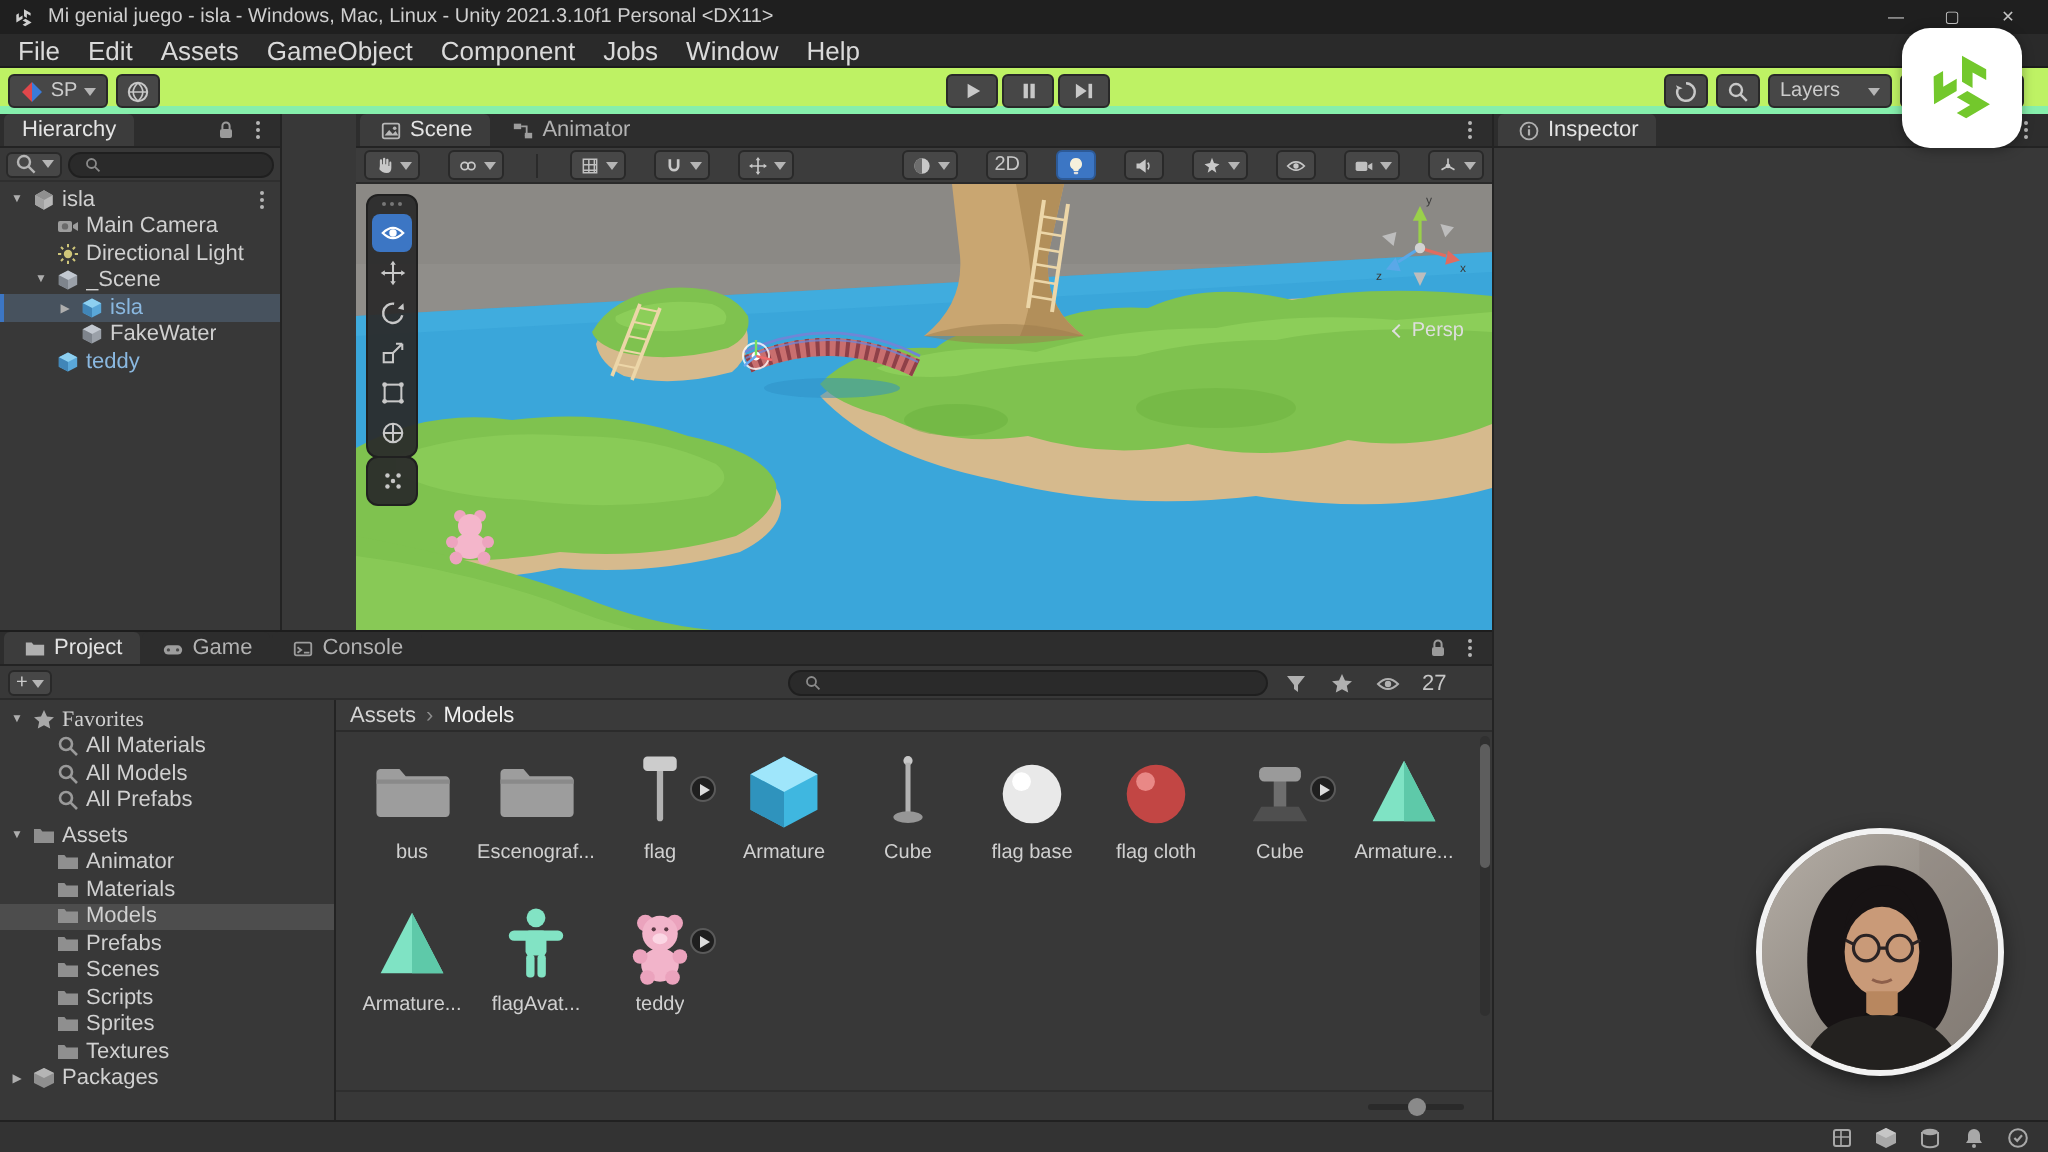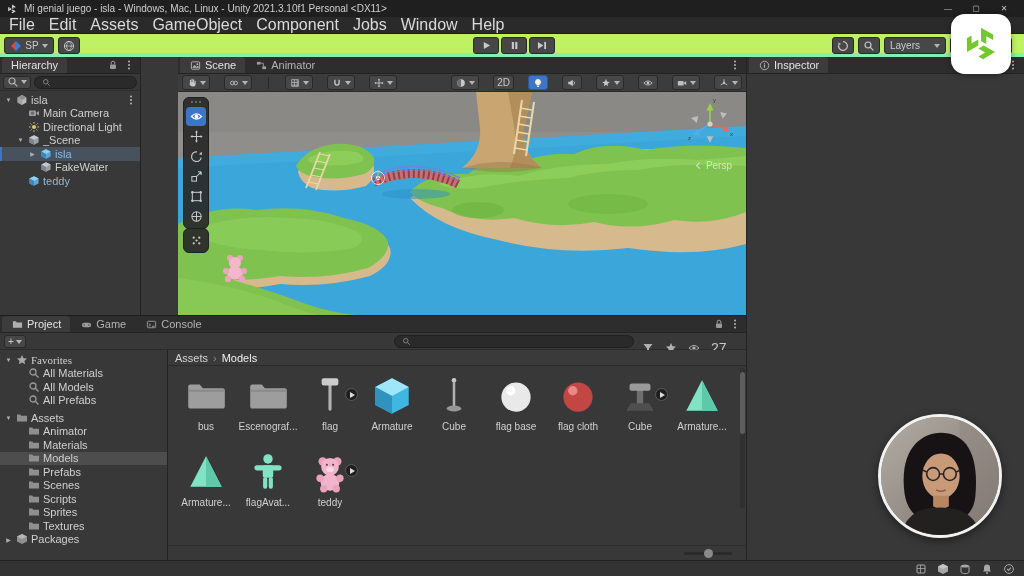--- a/index.html
+++ b/index.html
@@ -9,21 +9,21 @@
 .ic{display:inline-flex;width:12px;height:12px;flex:none;align-items:center;justify-content:center}
 .ic svg{width:12px;height:12px;display:block}
 .caret{width:0;height:0;border-left:3px solid transparent;border-right:3px solid transparent;border-top:4px solid #b5b5b5;flex:none}
 .spacer{flex:1}
 
 .titlebar{left:0;top:0;width:1024px;height:17px;background:#1f1f1f;display:flex;align-items:center;gap:6px;padding:0 6px;font-size:10px;color:#cfcfcf;white-space:nowrap}
 .winbtns{margin-left:auto;display:flex}
 .win-btn{width:28px;height:17px;line-height:17px;text-align:center;font-size:8px;color:#c4c4c4}
 
 .menubar{left:0;top:17px;width:1024px;height:17px;background:#2a2a2a;border-bottom:1px solid #1c1c1c;display:flex;align-items:center;padding:0 2px}
-.menu-item{padding:1px 7px;font-size:16px;color:#dadada}
+.menu-item{padding:1px 7px;font-size:13px;color:#dadada}
 
 .toolbar{left:0;top:34px;width:1024px;height:23px;background:#bef264;border-bottom:4px solid #86efac}
 .tbtn{position:absolute;top:3px;height:17px;background:#474747;border:1px solid #292929;border-radius:3px;display:flex;align-items:center;gap:3px;color:#cccccc;font-size:10px;padding:0 5px;justify-content:center}
 
 .tabsrow{height:17px;background:#2d2d2d;border-bottom:1px solid #232323;display:flex;align-items:flex-end;padding-left:2px;gap:1px}
 .tab{height:16px;display:flex;align-items:center;gap:4px;padding:0 9px;font-size:11px;color:#b2b2b2;background:#2d2d2d;border-radius:3px 3px 0 0;white-space:nowrap}
 .tab.active{background:#3c3c3c;color:#e4e4e4}
 .tab .ic svg{width:11px;height:11px}
 .headicons{margin-left:auto;display:flex;align-items:center;gap:4px;padding:0 5px 2px 0}
 
@@ -59,21 +59,21 @@
 .grip i{width:2px;height:2px;background:#777;border-radius:50%}
 .gizmo{position:absolute;right:6px;top:4px;width:60px;height:62px;z-index:5}
 .persp{position:absolute;right:14px;top:68px;display:flex;align-items:center;gap:4px;color:#dedede;font-size:10px;z-index:5}
 .chev{width:5px;height:5px;border-left:1.5px solid #dedede;border-bottom:1.5px solid #dedede;transform:rotate(45deg)}
 
 .inspector{left:746px;top:57px;width:278px;height:503px;background:#383838;border-left:1px solid #232323}
 
 .project{left:0;top:315px;width:746px;height:245px;background:#383838;border-top:1px solid #1d1d1d}
 .ptool{position:absolute;left:0;top:17px;width:746px;height:17px;border-bottom:1px solid #2b2b2b;background:#383838}
 .ptool .searchbox{position:absolute;left:394px;top:2px;width:240px;height:13px}
-.ptoolicons{position:absolute;left:642px;top:8px;height:13px;display:flex;align-items:center;gap:11px;font-size:14px;color:#c8c8c8}
+.ptoolicons{position:absolute;left:642px;top:2px;height:13px;display:flex;align-items:center;gap:11px;font-size:11px;color:#c8c8c8}
 .ptree{position:absolute;left:0;top:34px;width:168px;bottom:0;border-right:1px solid #232323;padding-top:3px;overflow:hidden}
 .pgrid{position:absolute;left:168px;top:34px;right:0;bottom:0}
 .crumb{height:16px;background:#3a3a3a;border-bottom:1px solid #2b2b2b;display:flex;align-items:center;gap:5px;padding:0 7px;font-size:11px}
 .crumb .cur{color:#efefef}
 .gridarea{position:absolute;left:0;top:16px;right:8px;bottom:16px;display:flex;flex-wrap:wrap;align-content:flex-start;padding:7px 0 0 7px}
 .gitem{width:62px;height:76px;position:relative;display:flex;flex-direction:column;align-items:center}
 .gicon{width:46px;height:46px;position:relative}
 .gicon svg{width:46px;height:46px;display:block}
 .glabel{margin-top:2px;font-size:10px;color:#d0d0d0;max-width:60px;overflow:hidden;white-space:nowrap;text-align:center}
 .playbadge{position:absolute;right:-5px;top:15px;width:13px;height:13px;border-radius:50%;background:#1f1f1f;border:1px solid #5a5a5a;display:flex;align-items:center;justify-content:center}

